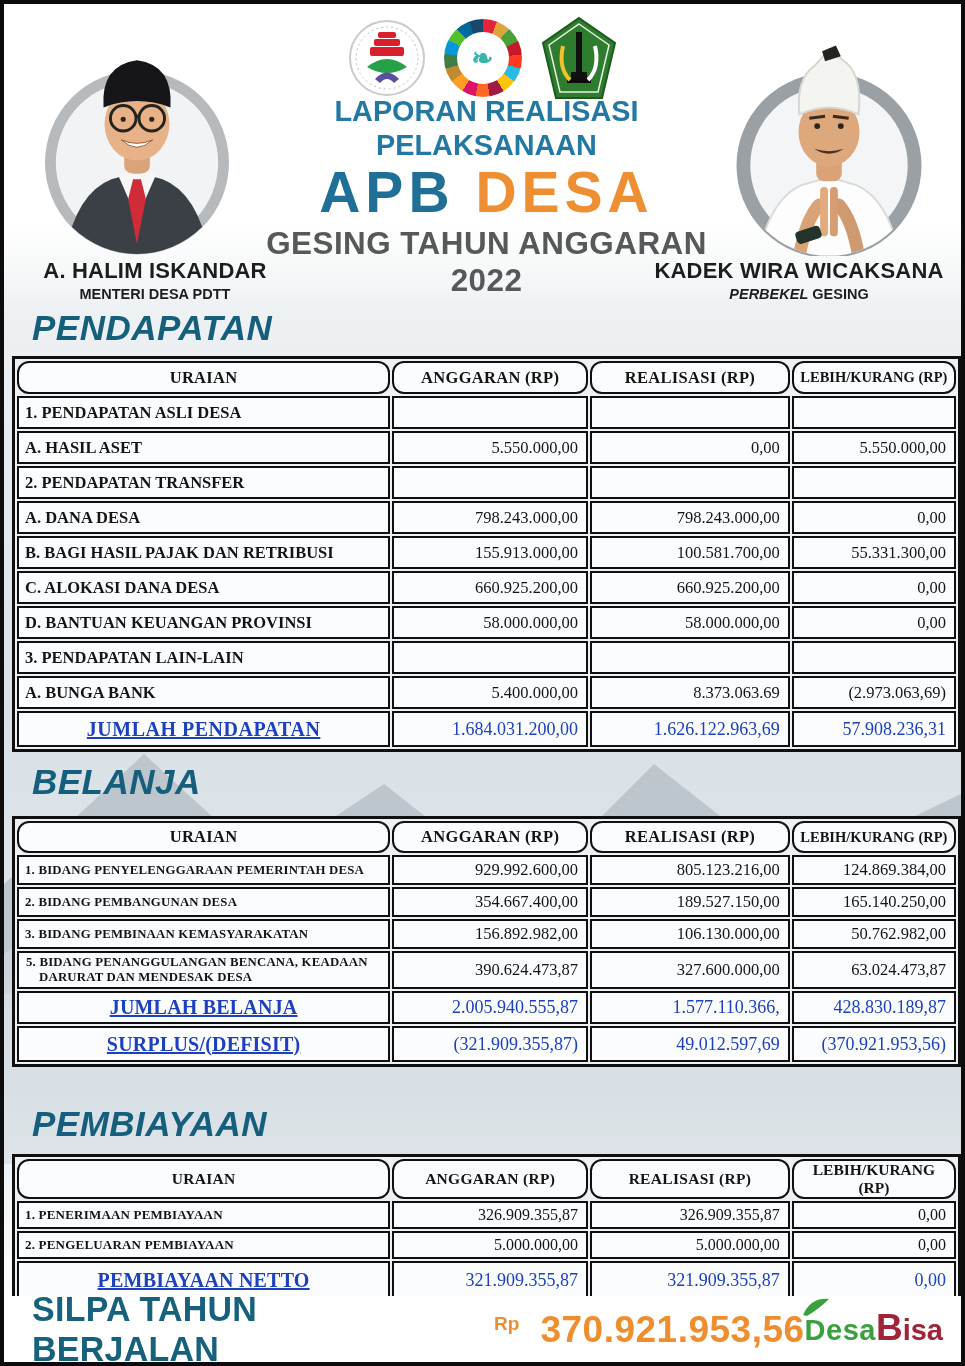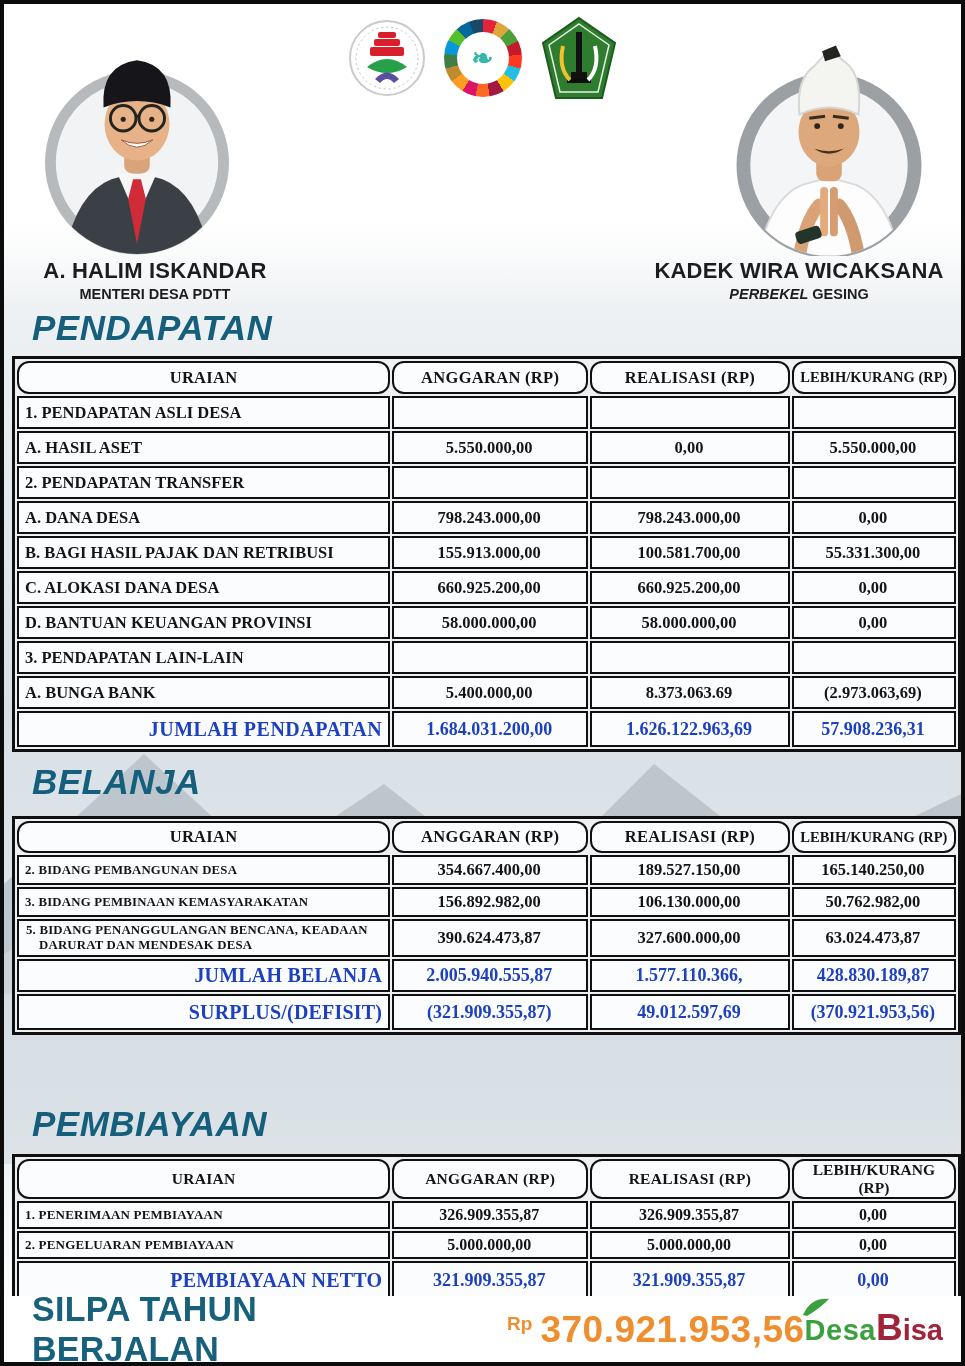--- a/index.html
+++ b/index.html
@@ -36,42 +36,42 @@
   .sec-h{position:absolute;left:28px;font-size:35px;font-weight:800;color:#155f7d;letter-spacing:.5px;font-style:italic;}
   #h1{top:304px;} #h2{top:758px;} #h3{top:1100px;}
   .tblwrap{position:absolute;left:8px;width:949px;border:3px solid #101010;box-sizing:border-box;background:#eef1f4;}
   #t1{top:352px;} #t2{top:812px;} #t3{top:1150px;}
   table{border-collapse:separate;border-spacing:2px;width:100%;table-layout:fixed;}
   td,th{border:2px solid #101010;background:#fbfcfe;box-sizing:border-box;overflow:hidden;
         font-family:"Liberation Serif",serif;color:#141414;vertical-align:middle;padding:0 6px;}
   th{font-size:16.5px;font-weight:700;text-align:center;letter-spacing:.3px;border-radius:12px;}
   th.small{font-size:14.5px;letter-spacing:0;}
   td.lbl{font-weight:700;text-align:left;}
-  td.val{font-weight:700;text-align:center;padding-right:8px;white-space:nowrap;}
+  td.val{font-weight:400;text-align:right;padding-right:8px;white-space:nowrap;}
   
   #t1 tr{height:33px;} #t1 tr.hrow{height:33px;} #t1 tr.trow{height:36px;}
   #t1 td.lbl{font-size:16.5px;} #t1 td.val{font-size:16.5px;}
   
   #t2 tr{height:30px;} #t2 tr.hrow{height:32px;} #t2 tr.tall{height:38px;}
   #t2 tr.trow{height:33px;} #t2 tr.srow{height:36px;border-radius:15px;}
   #t2 td.lbl{font-size:12.8px;letter-spacing:.2px;} #t2 td.val{font-size:16.5px;}
   .hang{padding-left:20px !important;text-indent:-13px;line-height:1.15;}
   
   #t3 tr{height:28px;} #t3 tr.hrow{height:30px;} #t3 tr.trow{height:38px;}
   #t3 td.lbl{font-size:13px;letter-spacing:.2px;} #t3 td.val{font-size:16px;}
   #t3 th{font-size:15.5px;} 
   tr.trow td, tr.srow td{color:#1d40bf;}
-  tr.trow td.lbl, tr.srow td.lbl{text-align:right;font-size:20px !important;letter-spacing:.5px;}
+  tr.trow td.lbl, tr.srow td.lbl{text-align:center;font-size:20px !important;letter-spacing:.5px;text-decoration:underline;}
   tr.trow td.val, tr.srow td.val{font-size:18px !important;}
   
   .footer{position:absolute;left:0;top:1292px;width:100%;height:66px;background:#fff;
           display:flex;align-items:center;}
   .silpa{margin-left:28px;font-size:35px;font-weight:800;color:#17617c;letter-spacing:.3px;transform:scaleX(.97);transform-origin:left;}
   .amount{margin-left:105px;display:flex;align-items:flex-start;color:#ef8e2e;}
-  .amount .rp{font-size:19px;font-weight:800;margin-top:2px;margin-right:8px;}
+  .amount .rp{font-size:19px;font-weight:800;margin-top:2px;margin-right:21px;}
   .amount .num{font-size:37px;font-weight:800;letter-spacing:.5px;line-height:1;}
   .brand{margin-left:auto;margin-right:18px;display:flex;align-items:baseline;position:relative;font-family:"Liberation Sans",sans-serif;}
   .brand .desa{color:#3ba03f;font-size:29px;font-weight:600;letter-spacing:.5px;}
   .brand .b{color:#a02339;font-size:37px;font-weight:800;line-height:.9;position:relative;}
   .brand .leaf{position:absolute;left:-4px;top:-16px;width:30px;height:22px;}
   .brand .isa{color:#a02339;font-size:29px;font-weight:800;}
 </style>
 </head>
 <body>
 
@@ -134,20 +134,28 @@
           <polygon points="38,8 68,29 57,76 19,76 8,29" fill="none" stroke="#e8f0e4" stroke-width="1.5"></polygon>
           <rect x="35" y="16" width="6" height="42" fill="#111"></rect>
           <rect x="30" y="56" width="16" height="6" fill="#111"></rect>
           <rect x="26" y="62" width="24" height="5" fill="#0d0d0d"></rect>
           <path d="M22 30 Q17 52 29 64" stroke="#f2c12e" stroke-width="4" fill="none"></path>
           <path d="M54 30 Q59 52 47 64" stroke="#ffffff" stroke-width="4" fill="none"></path>
         </svg>
       </div>
     </div>
 
+    <div class="title">
+      <div class="t1">LAPORAN REALISASI PELAKSANAAN</div>
+      <div class="t2">
+        <span class="apb">APB</span>
+        <span class="desa">DESA</span>
+      </div>
+      <div class="t3">GESING TAHUN ANGGARAN 2022</div>
+    </div>
 
     <div class="photo right">
       <svg viewBox="0 0 200 250" width="198" height="246">
         <defs>
             <clipPath id="pc2">
               <circle cx="100" cy="158" r="92"></circle>
             </clipPath>
           </defs>
         <circle cx="100" cy="158" r="87" fill="#f4f5f6"></circle>
         <circle cx="100" cy="158" r="87" fill="none" stroke="#9aa0a4" stroke-width="14"></circle>
@@ -274,20 +282,26 @@
           <col style="width:17.6%">
         </colgroup>
       <tbody>
           <tr class="hrow">
         <th>URAIAN</th>
         <th>ANGGARAN (RP)</th>
         <th>REALISASI (RP)</th>
         <th class="small">LEBIH/KURANG (RP)</th>
       </tr>
       <tr>
+            <td class="lbl">1. BIDANG PENYELENGGARAAN PEMERINTAH DESA</td>
+            <td class="val">929.992.600,00</td>
+            <td class="val">805.123.216,00</td>
+            <td class="val">124.869.384,00</td>
+          </tr>
+      <tr>
             <td class="lbl">2. BIDANG PEMBANGUNAN DESA</td>
             <td class="val">354.667.400,00</td>
             <td class="val">189.527.150,00</td>
             <td class="val">165.140.250,00</td>
           </tr>
       <tr>
             <td class="lbl">3. BIDANG PEMBINAAN KEMASYARAKATAN</td>
             <td class="val">156.892.982,00</td>
             <td class="val">106.130.000,00</td>
             <td class="val">50.762.982,00</td>

